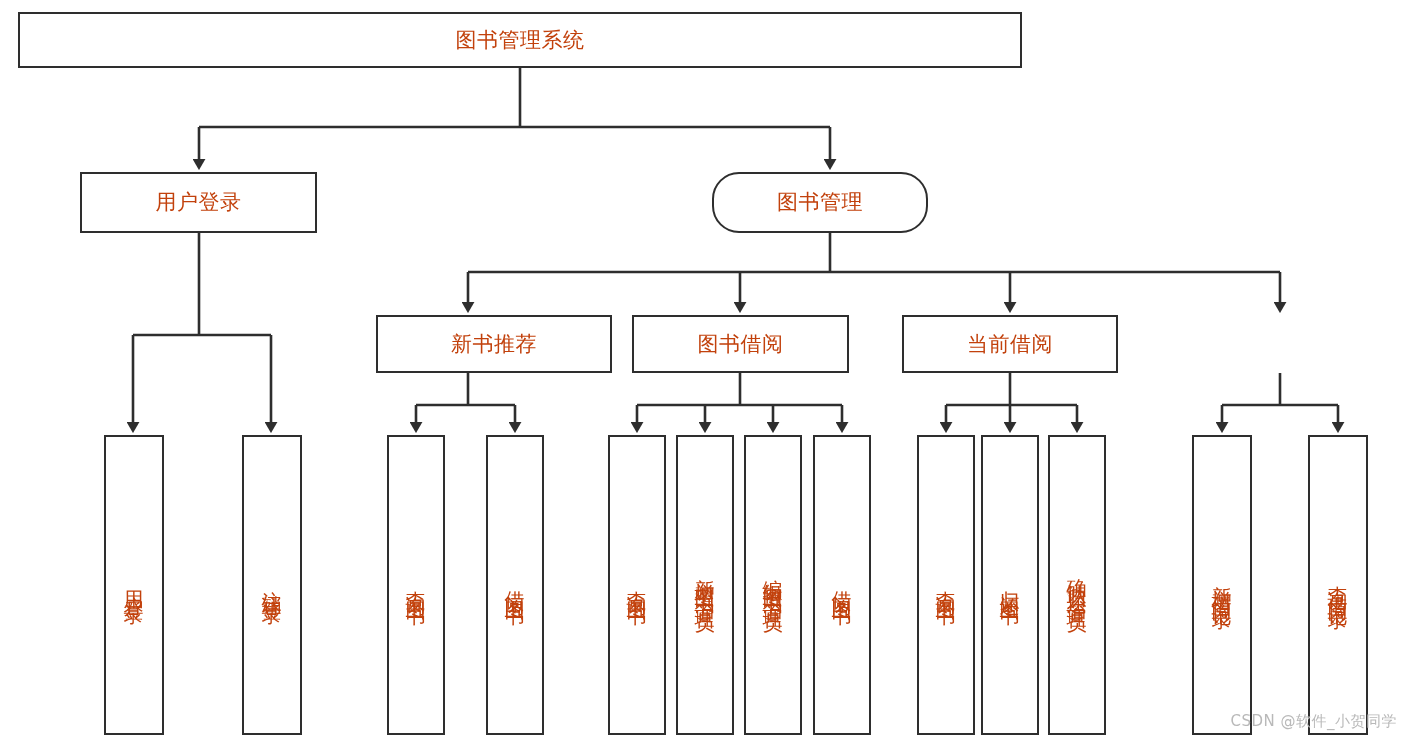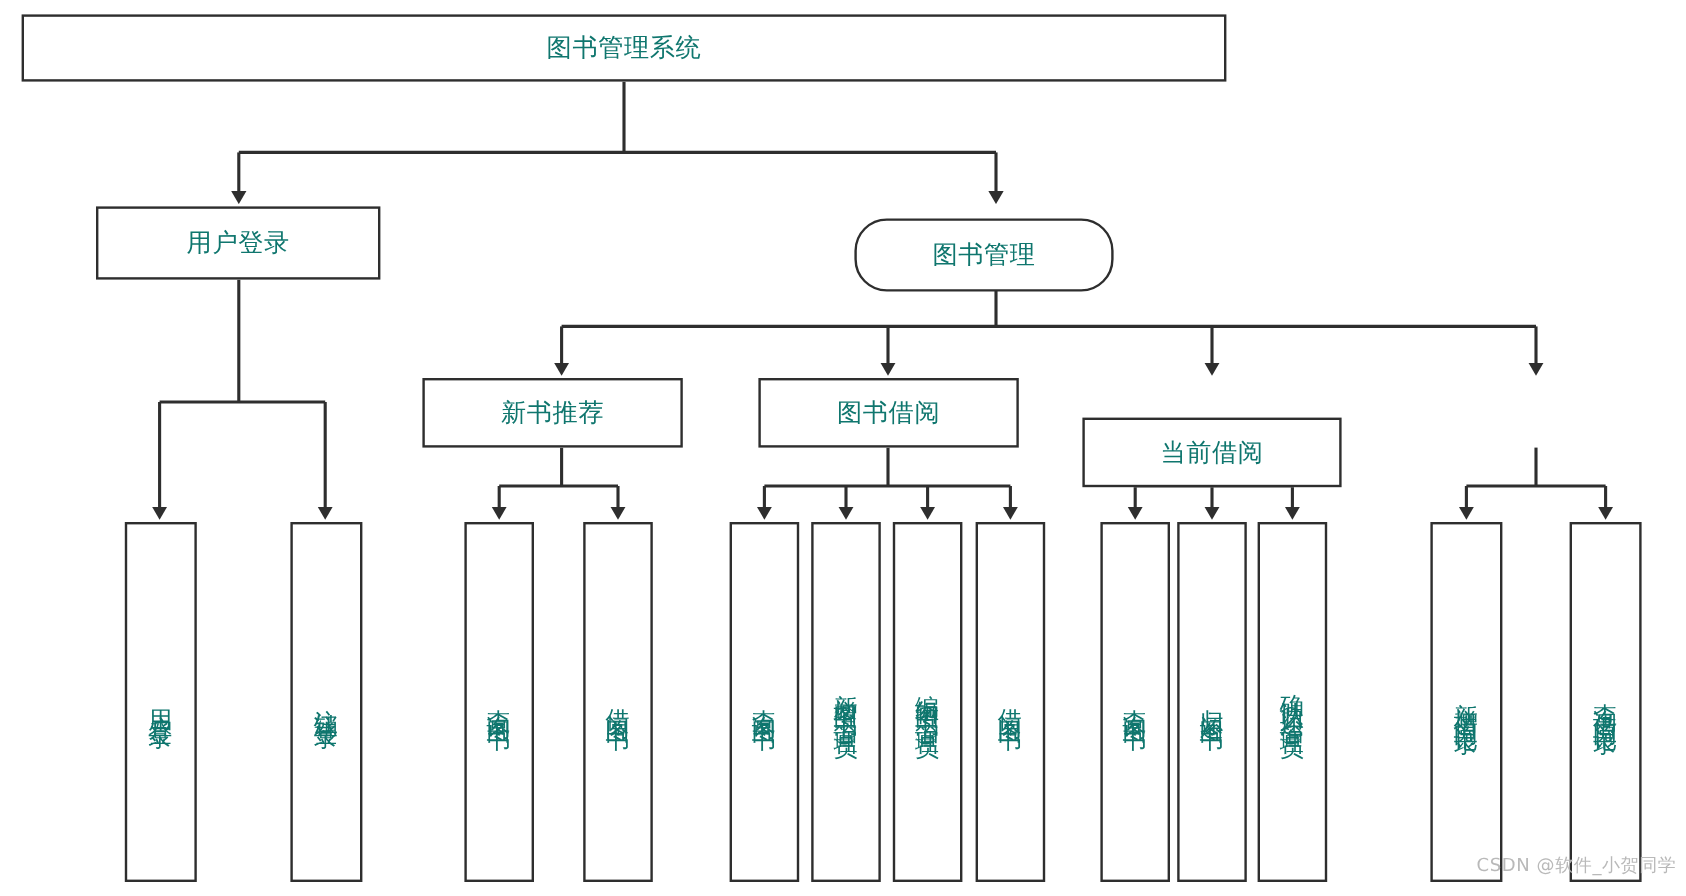--- a/index.html
+++ b/index.html
@@ -30,21 +30,21 @@
     border:2.2px solid #2e2e2e;
     display:flex;
     align-items:center;
     justify-content:center;
     text-align:center;
   }
   .node .lbl{
     display:block;
     line-height:1.18;
     letter-spacing:0.5px;
-    color:#0f766e;
+    color:#c2410c;
   }
   
   .horiz .lbl{
     font-size:21px;
     white-space:nowrap;
   }
   .root .lbl{ font-size:21px; }
   
   .leaf{
     align-items:center;
@@ -128,33 +128,33 @@
   </svg>
 
   <div class="node horiz root" style="left:18px; top:12px; width:1004px; height:56px;">
     <span class="lbl">图书管理系统</span>
   </div>
 
   <div class="node horiz" style="left:80px; top:172px; width:237px; height:61px;">
     <span class="lbl">用户登录</span>
   </div>
 
-  <div class="node horiz" style="left:712px; top:182px; width:216px; height:61px;border-radius:27px;">
+  <div class="node horiz" style="left:712px; top:172px; width:216px; height:61px;border-radius:27px;">
     <span class="lbl">图书管理</span>
   </div>
 
-  <div class="node horiz" style="left:352px; top:315px; width:217px; height:58px;">
+  <div class="node horiz" style="left:376px; top:315px; width:236px; height:58px;">
     <span class="lbl">新书推荐</span>
   </div>
 
   <div class="node horiz" style="left:632px; top:315px; width:217px; height:58px;">
     <span class="lbl">图书借阅</span>
   </div>
 
-  <div class="node horiz" style="left:902px; top:315px; width:216px; height:58px;margin-top:33px;">
+  <div class="node horiz" style="left:902px; top:315px; width:216px; height:58px;">
     <span class="lbl">当前借阅</span>
   </div>
 
 
   <div class="node leaf" style="left:104px; top:435px; width:60px; height:300px;">
     <span class="lbl">用户登录</span>
   </div>
   <div class="node leaf" style="left:242px; top:435px; width:60px; height:300px;">
     <span class="lbl">注销登录</span>
   </div>

